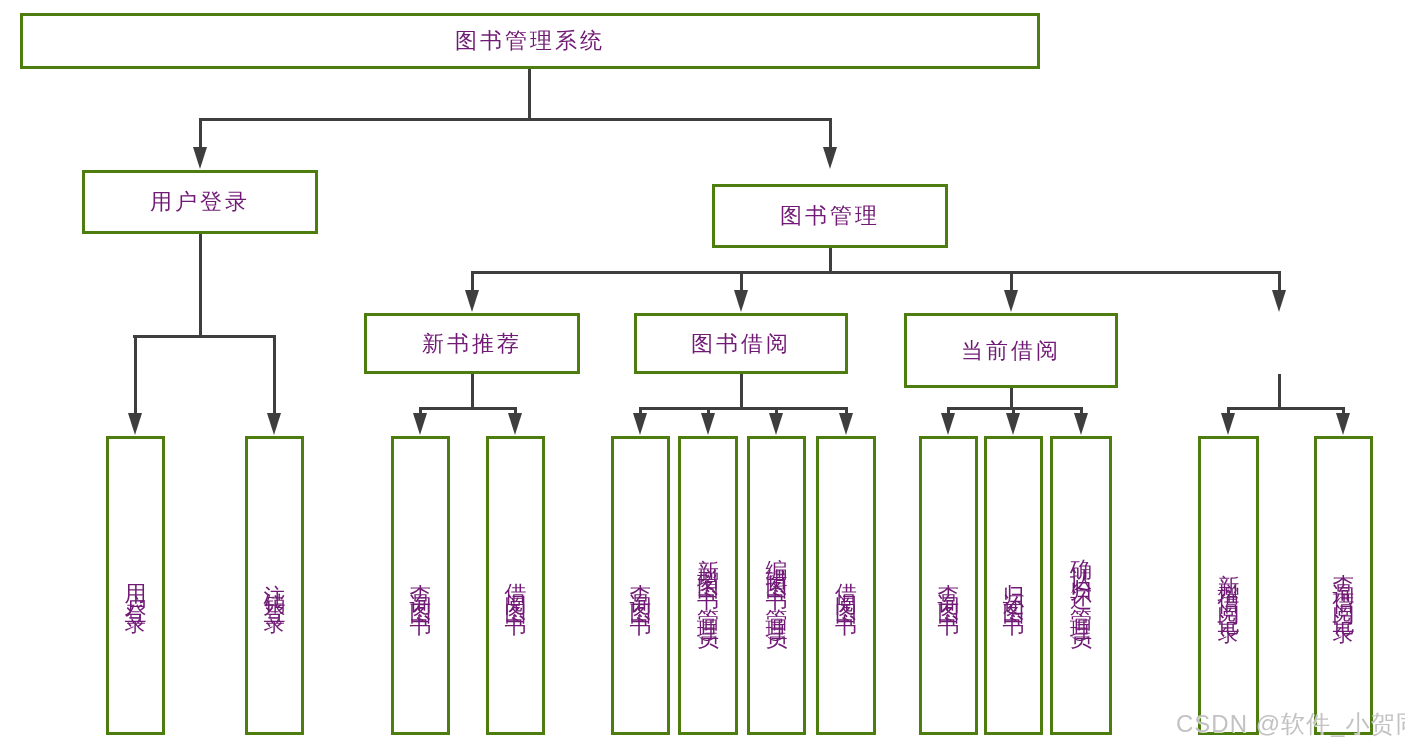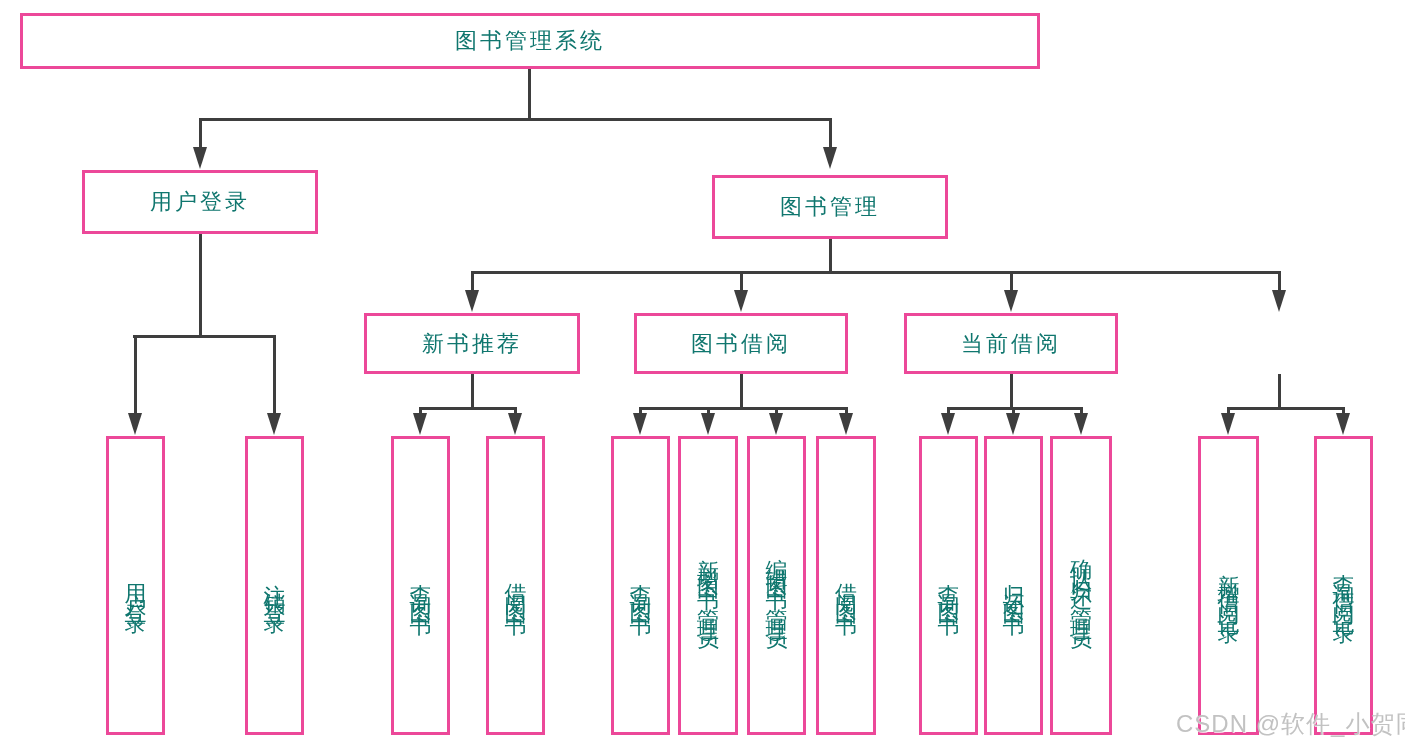--- a/index.html
+++ b/index.html
@@ -2,21 +2,21 @@
 <html><head>
 <meta charset="utf-8">
 <style>
   html,body{margin:0;padding:0;background:#ffffff;}
   .canvas{
     position:relative;width:1405px;height:747px;background:#ffffff;
     font-family:"Liberation Sans","DejaVu Sans",sans-serif;overflow:hidden;
   }
   .box{
     position:absolute;box-sizing:border-box;background:#ffffff;
-    border:3px solid #ec4899;color:#0f766e;
+    border:3px solid #4d7c0f;color:#701a75;
     display:flex;align-items:center;justify-content:center;
     font-size:22px;letter-spacing:3px;text-align:center;z-index:2;
   }
   .vbox{
     writing-mode:vertical-rl;text-orientation:mixed;
     letter-spacing:10px;font-size:22px;line-height:1;
   }
   .hline{position:absolute;height:3px;background:#3e3e3e;z-index:1;}
   .vline{position:absolute;width:3px;background:#3e3e3e;z-index:1;}
   .arrow{
@@ -38,21 +38,21 @@
   <div class="box" style="left:20px;top:13px;width:1020px;height:56px">图书管理系统</div>
 
   <div class="vline" style="left:528px;top:68px;height:51px"></div>
   <div class="hline" style="left:199px;top:118px;width:632px"></div>
   <div class="vline" style="left:199px;top:118px;height:31px"></div>
   <div class="arrow" style="left:193px;top:147px"></div>
   <div class="vline" style="left:829px;top:118px;height:31px"></div>
   <div class="arrow" style="left:823px;top:147px"></div>
 
   <div class="box" style="left:82px;top:170px;width:236px;height:64px">用户登录</div>
-  <div class="box" style="left:712px;top:175px;width:236px;height:64px">图书管理</div>
+  <div class="box" style="left:712px;top:184px;width:236px;height:64px">图书管理</div>
 
   <div class="vline" style="left:199px;top:234px;height:103px"></div>
   <div class="hline" style="left:133px;top:335px;width:142px"></div>
   <div class="vline" style="left:134px;top:335px;height:80px"></div>
   <div class="arrow" style="left:128px;top:413px"></div>
   <div class="vline" style="left:273px;top:335px;height:80px"></div>
   <div class="arrow" style="left:267px;top:413px"></div>
 
   <div class="vline" style="left:829px;top:234px;height:40px"></div>
   <div class="hline" style="left:471px;top:271px;width:810px"></div>
@@ -60,21 +60,21 @@
   <div class="arrow" style="left:465px;top:290px"></div>
   <div class="vline" style="left:740px;top:271px;height:21px"></div>
   <div class="arrow" style="left:734px;top:290px"></div>
   <div class="vline" style="left:1010px;top:271px;height:21px"></div>
   <div class="arrow" style="left:1004px;top:290px"></div>
   <div class="vline" style="left:1278px;top:271px;height:21px"></div>
   <div class="arrow" style="left:1272px;top:290px"></div>
 
   <div class="box" style="left:634px;top:313px;width:214px;height:61px">图书借阅</div>
   <div class="box" style="left:364px;top:313px;width:216px;height:61px">新书推荐</div>
-  <div class="box" style="left:904px;top:313px;width:214px;height:61px">当前借阅</div>
+  <div class="box" style="left:904px;top:313px;width:214px;height:75px">当前借阅</div>
 
   <div class="vline" style="left:471px;top:374px;height:36px"></div>
   <div class="hline" style="left:419px;top:407px;width:98px"></div>
   <div class="vline" style="left:419px;top:407px;height:9px"></div>
   <div class="arrow" style="left:413px;top:413px"></div>
   <div class="vline" style="left:514px;top:407px;height:9px"></div>
   <div class="arrow" style="left:508px;top:413px"></div>
 
   <div class="vline" style="left:740px;top:374px;height:36px"></div>
   <div class="hline" style="left:639px;top:407px;width:208px"></div>

